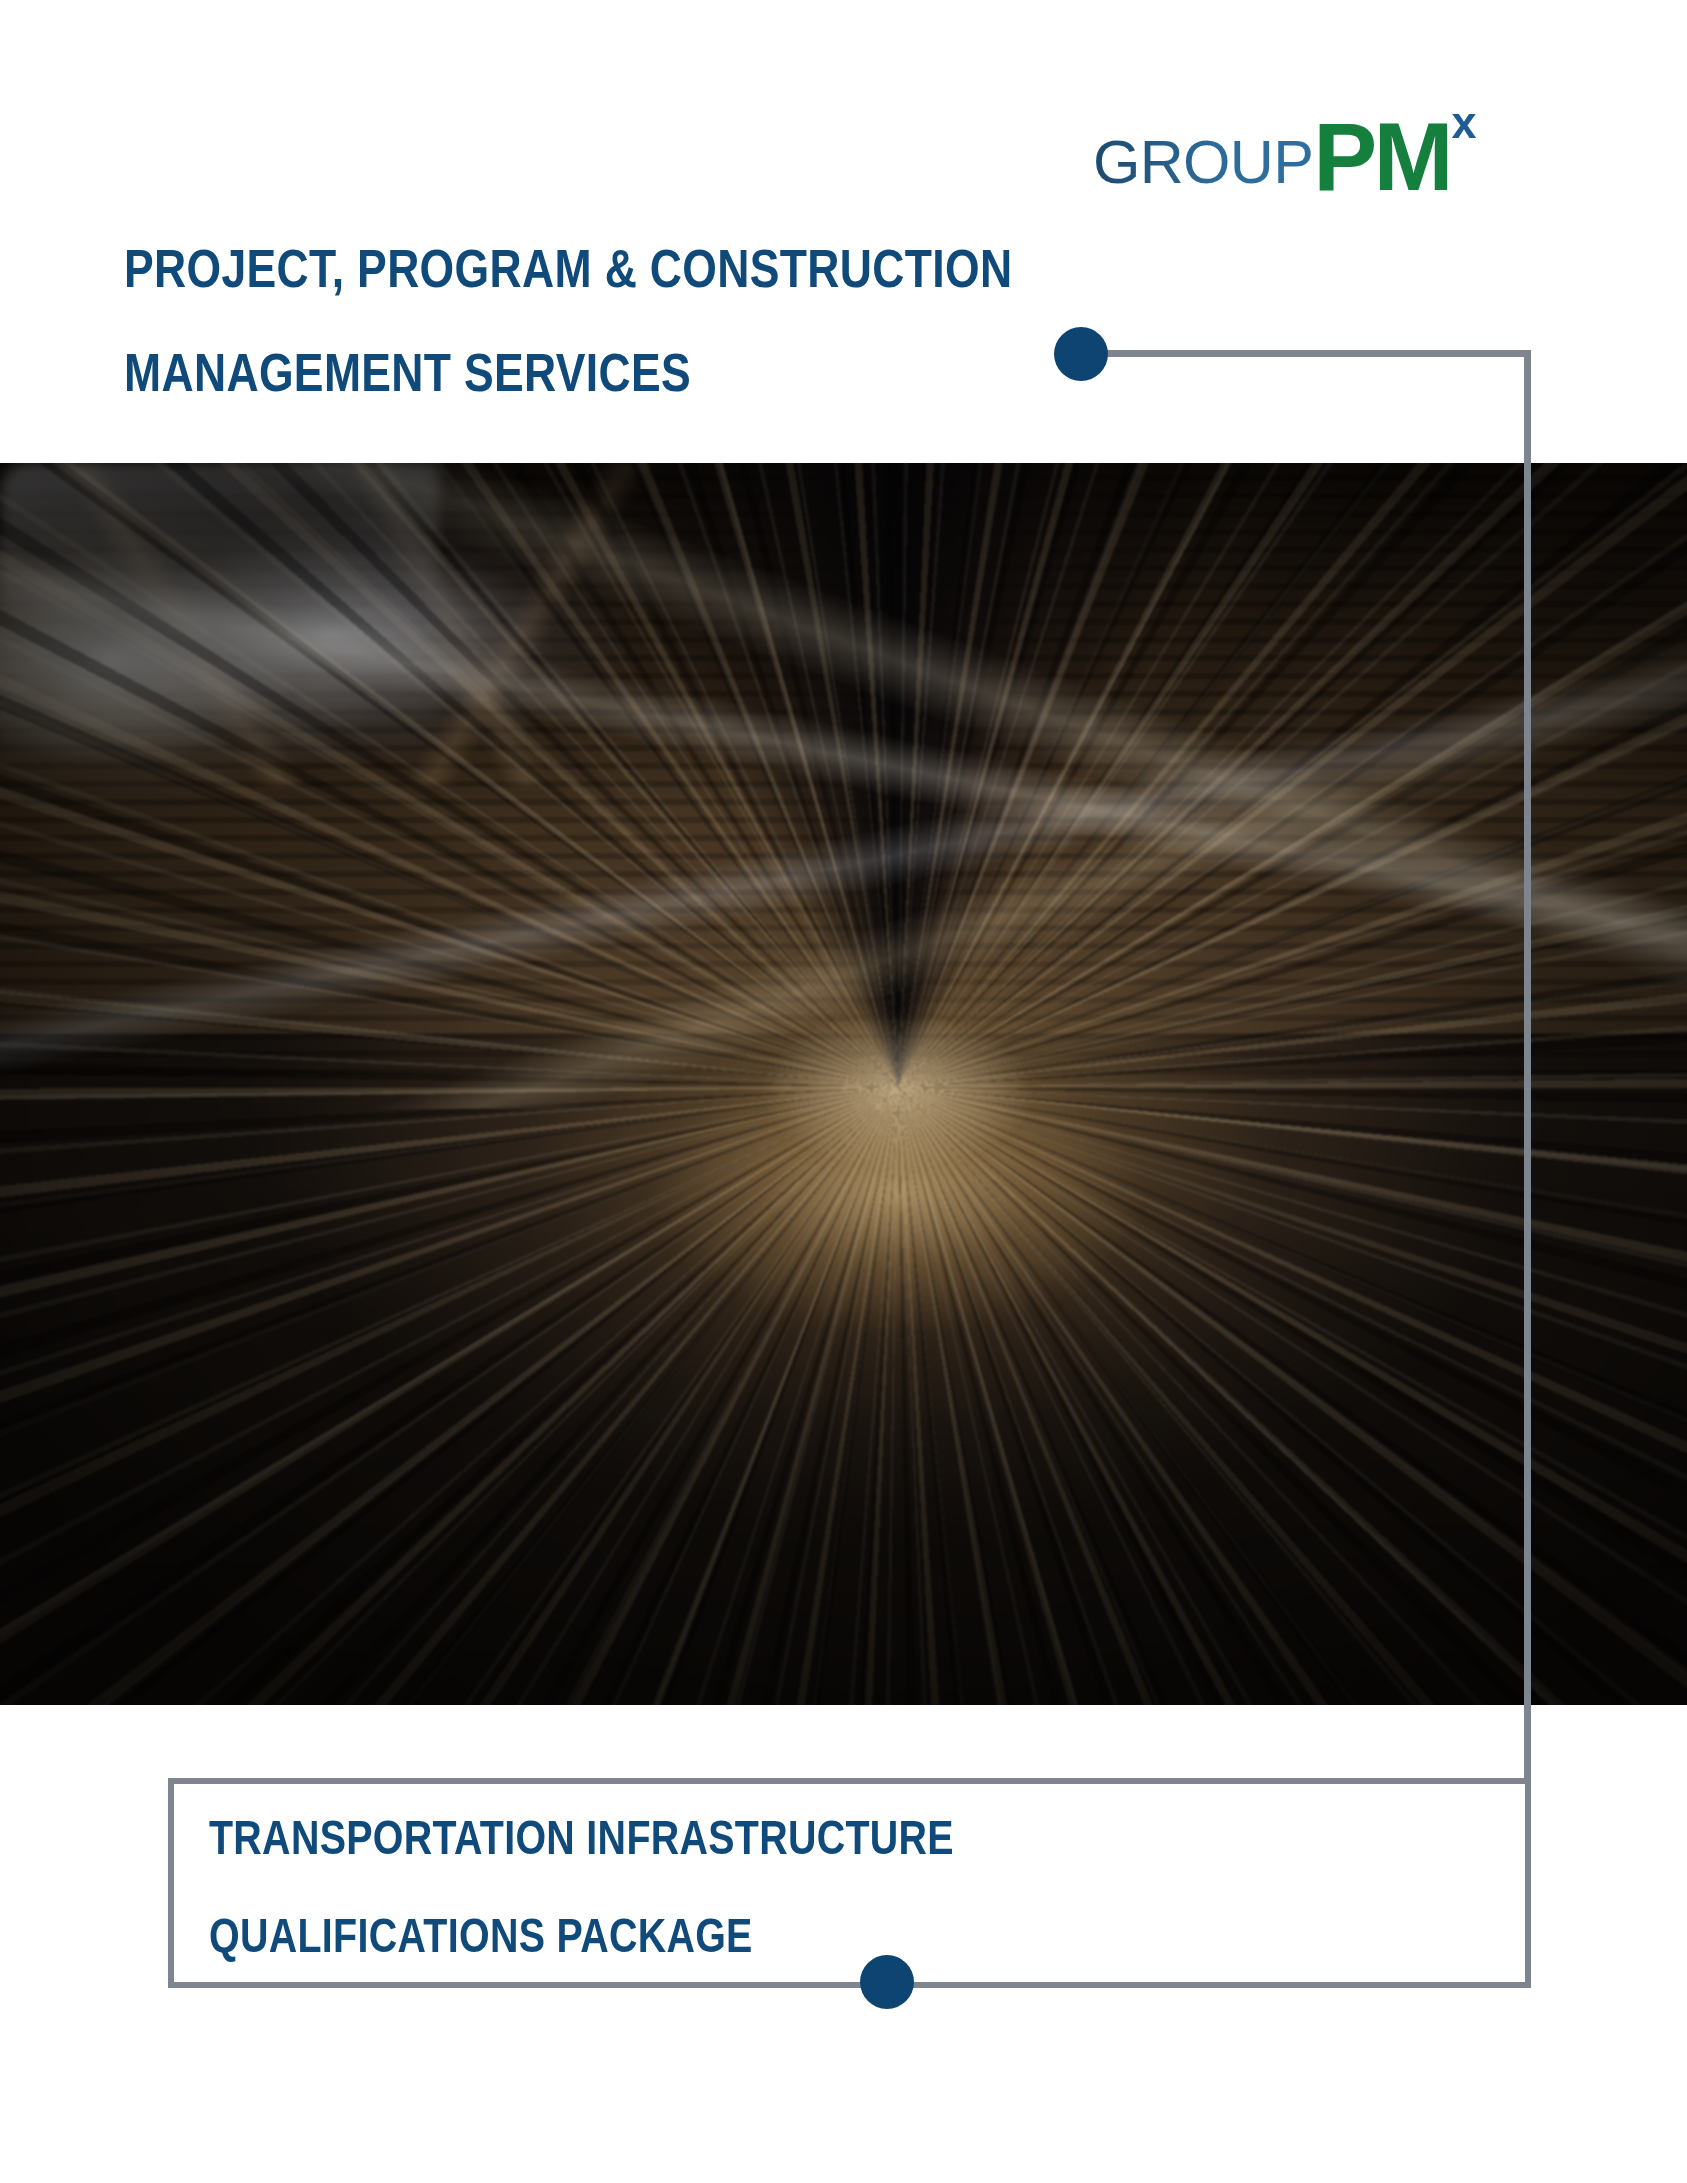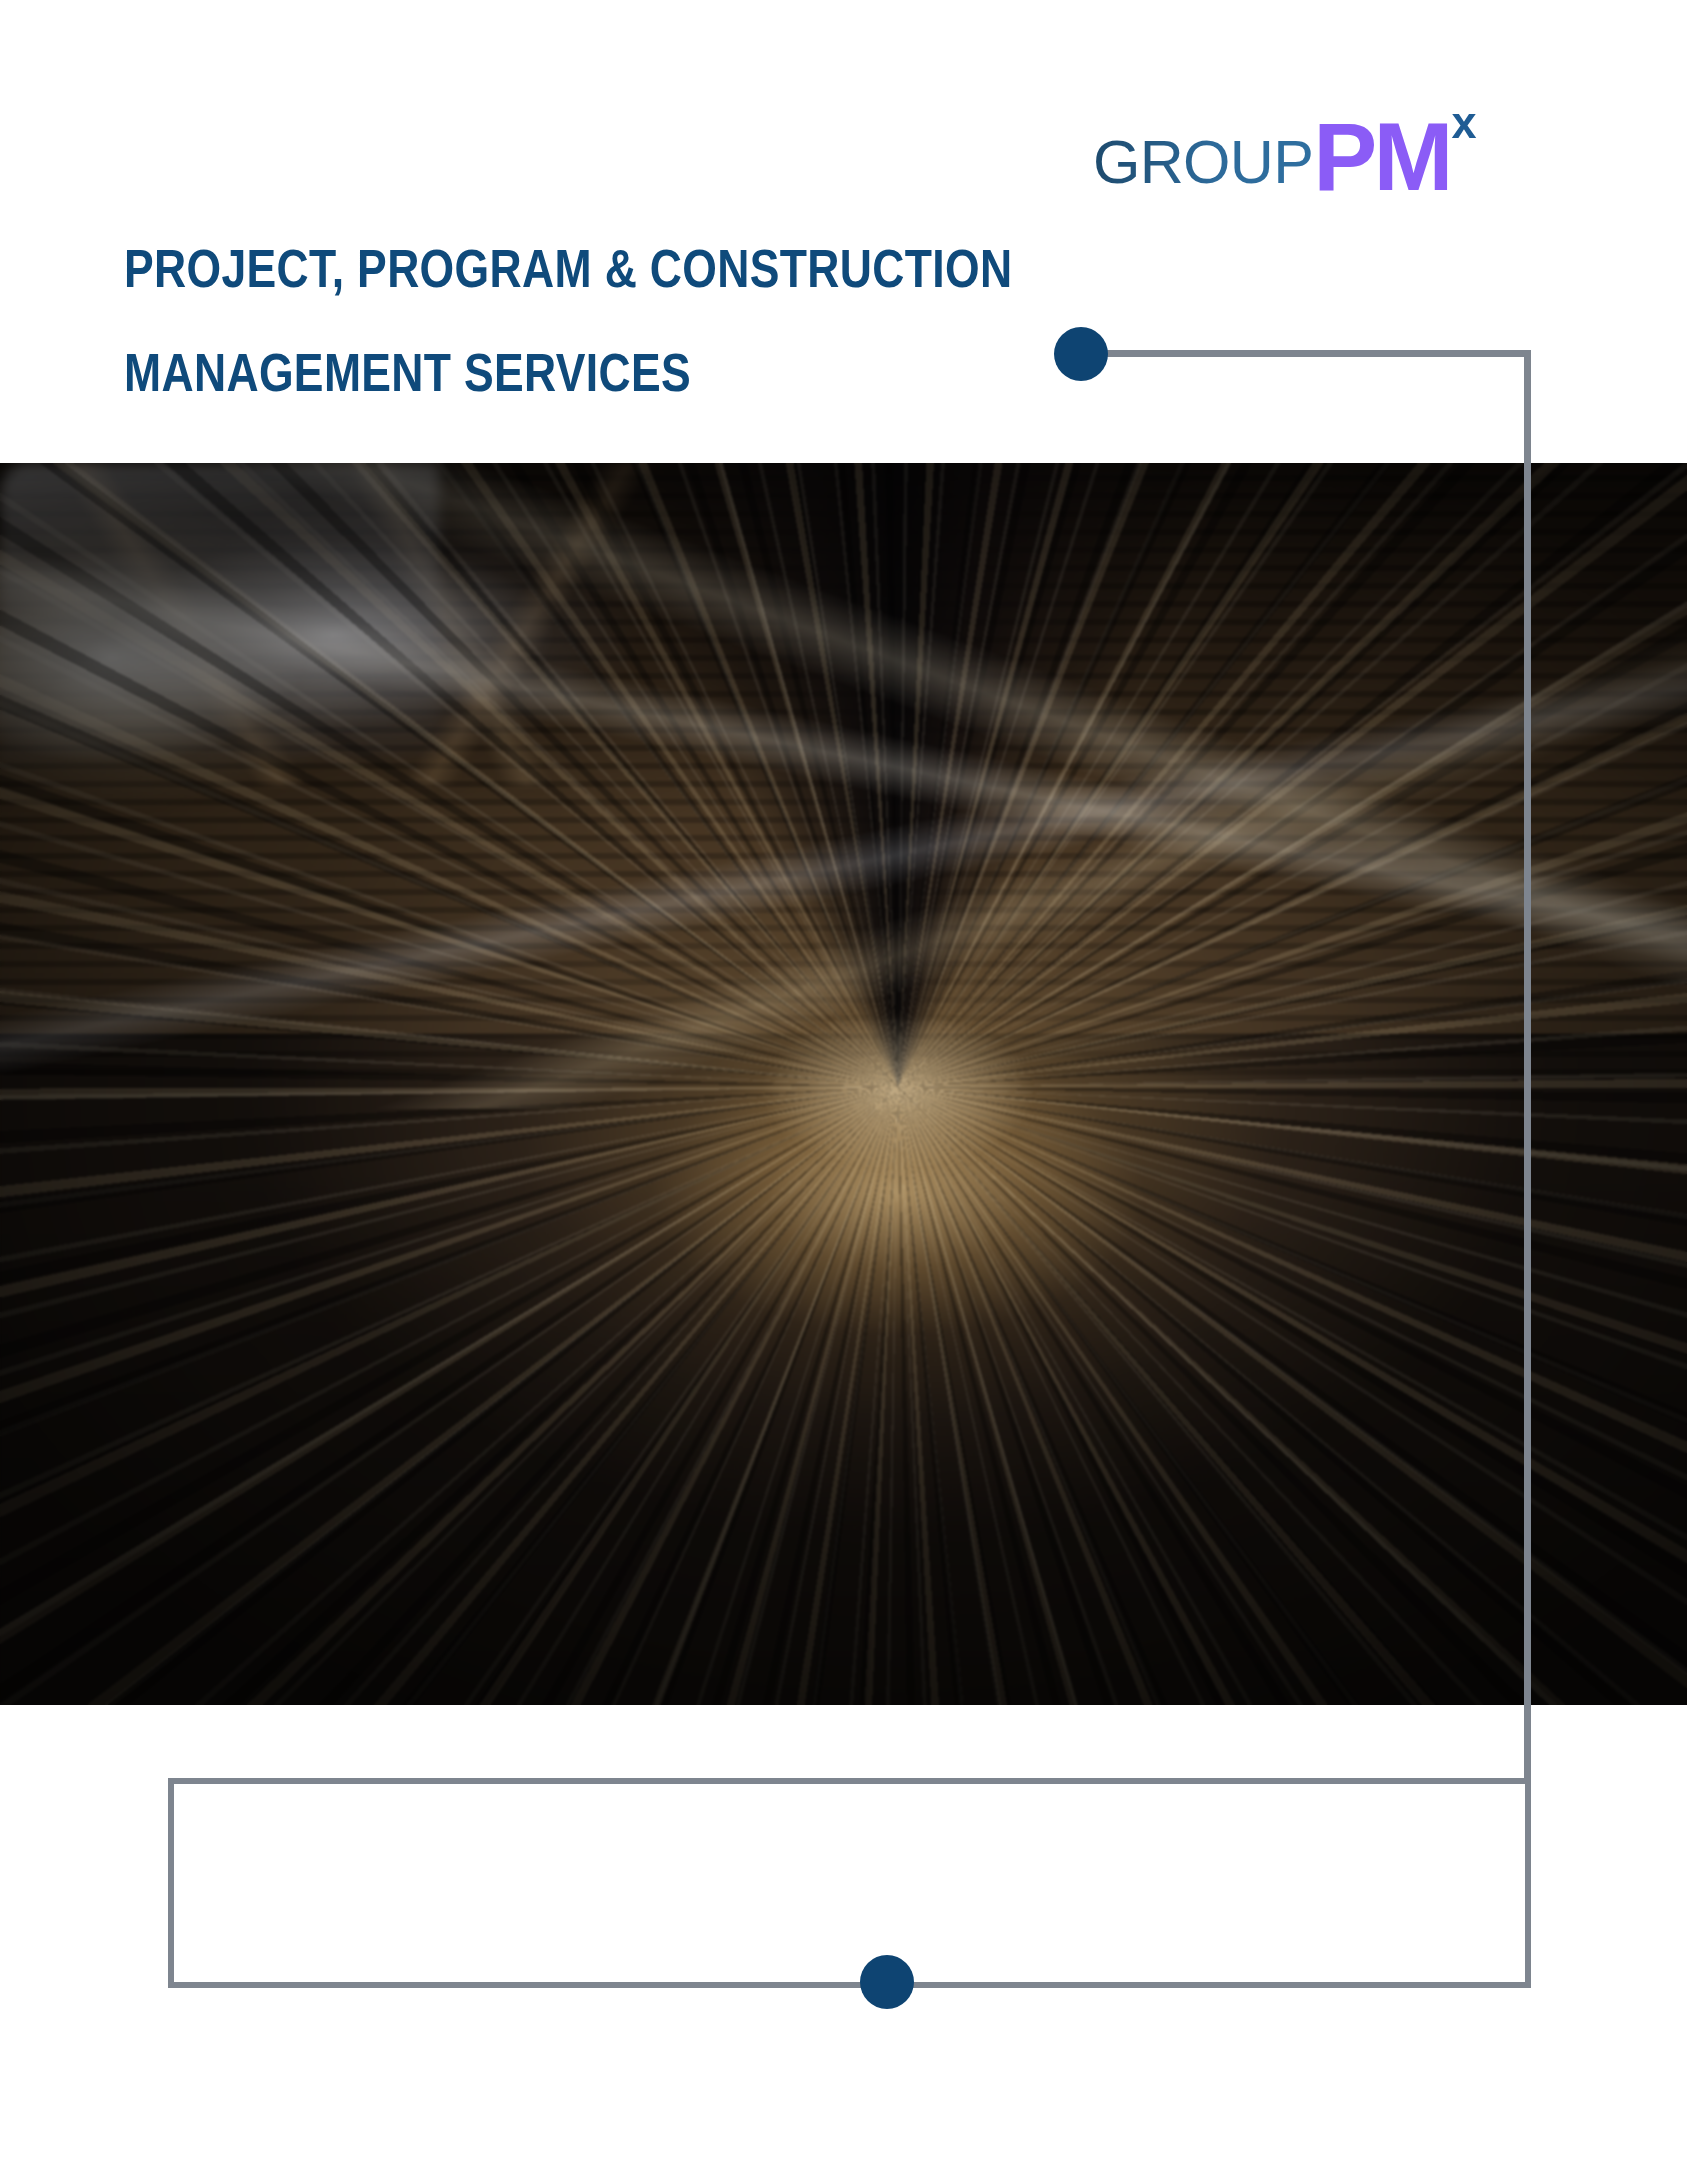--- a/index.html
+++ b/index.html
@@ -40,21 +40,21 @@
     -webkit-text-fill-color: transparent;
     line-height: 1;
     position: relative;
     top: 0px;
   }
   #logo .logo-pm {
     font-family: "Liberation Sans", sans-serif;
     font-size: 96px;
     font-weight: 700;
     letter-spacing: -3.6px;
-    color: #8b5cf6;
+    color: #15803d;
     line-height: 1;
     position: relative;
     top: 7.3px;
   }
   #logo .logo-x {
     font-family: "Liberation Sans", sans-serif;
     font-size: 45px;
     font-weight: 700;
     color: #1f5c94;
     line-height: 1;
@@ -342,15 +342,19 @@
   </div>
 
   <div id="conn-h-top"></div>
   <div id="conn-v-right"></div>
   <div class="dot" id="dot-top"></div>
 
   <div id="bottom-box"></div>
   <div id="bottom-box-cover"></div>
   <div class="dot" id="dot-bottom"></div>
 
+  <div id="bottom-title">
+    <div class="bt-line">TRANSPORTATION INFRASTRUCTURE</div>
+    <div class="bt-line">QUALIFICATIONS PACKAGE</div>
+  </div>
 
 </div>
 
 
 </body></html>

